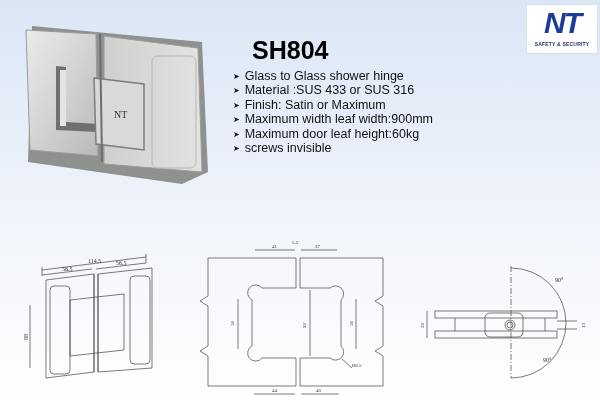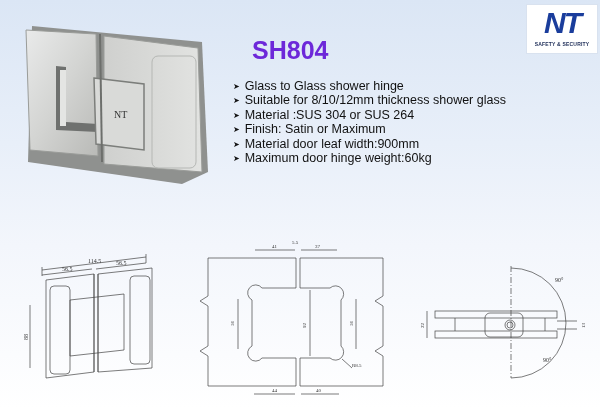--- a/index.html
+++ b/index.html
@@ -16,24 +16,24 @@
   .logo-mark {
     position:absolute; left:0; right:0; top:2px; text-align:center;
     font-family:"Liberation Sans", sans-serif; font-weight:bold; font-style:italic;
     font-size:30px; color:#1a3d9c; letter-spacing:-2px; line-height:32px;
   }
   .logo-sub {
     position:absolute; left:0; right:0; top:36px; text-align:center;
     font-size:5px; font-weight:bold; color:#1a2a55; letter-spacing:0.2px;
   }
   .title {
-    position:absolute; left:252px; top:36px; font-size:25px; font-weight:bold; color:#6d28d9;
+    position:absolute; left:252px; top:36px; font-size:25px; font-weight:bold; color:#000000;
     margin:0;
   }
-  .features { position:absolute; left:233px; top:80px; margin:0; padding:0; list-style:none; }
+  .features { position:absolute; left:233px; top:70px; margin:0; padding:0; list-style:none; }
   .features li { font-size:12.5px; color:#111; line-height:13.4px; white-space:nowrap; }
   .bullet { font-size:8px; margin-right:5px; position:relative; top:-1px; }
   svg text { font-family:"Liberation Serif", serif; fill:#333; }
 </style>
 </head>
 <body>
 
 <svg class="photo" viewBox="0 0 200 168">
   <defs>
     <linearGradient id="steel" x1="0" y1="0" x2="1" y2="1">
@@ -64,25 +64,25 @@
 </svg>
 
 <div class="logo">
   <div class="logo-mark">NT</div>
   <div class="logo-sub">SAFETY &amp; SECURITY</div>
 </div>
 
 <h1 class="title">SH804</h1>
 <ul class="features">
   <li><span class="bullet">➤</span><span>Glass to Glass shower hinge</span></li>
-  <li><span class="bullet">➤</span><span>Suitable for 8/10/12mm thickness shower glass</span></li>
-  <li><span class="bullet">➤</span><span>Material :SUS 304 or SUS 264</span></li>
+  <li><span class="bullet">➤</span><span>Material :SUS 433 or SUS 316</span></li>
   <li><span class="bullet">➤</span><span>Finish: Satin or Maximum</span></li>
-  <li><span class="bullet">➤</span><span>Material door leaf width:900mm</span></li>
-  <li><span class="bullet">➤</span><span>Maximum door hinge weight:60kg</span></li>
+  <li><span class="bullet">➤</span><span>Maximum width leaf width:900mm</span></li>
+  <li><span class="bullet">➤</span><span>Maximum door leaf height:60kg</span></li>
+  <li><span class="bullet">➤</span><span>screws invisible</span></li>
 </ul>
 
 <svg style="position:absolute;left:20px;top:250px;" width="160" height="130" viewBox="0 0 160 130" fill="none" stroke="#444" stroke-width="0.7">
   <line x1="22" y1="20" x2="126" y2="7"></line>
   <line x1="22" y1="17" x2="22" y2="26"></line>
     <line x1="126" y1="4" x2="126" y2="13"></line>
   <line x1="22" y1="25" x2="72" y2="19"></line>
     <line x1="76" y1="19" x2="126" y2="13"></line>
   <text x="68" y="13" font-size="6" stroke="none">114.5</text>
   <text x="42" y="21" font-size="6" stroke="none">56.5</text>

